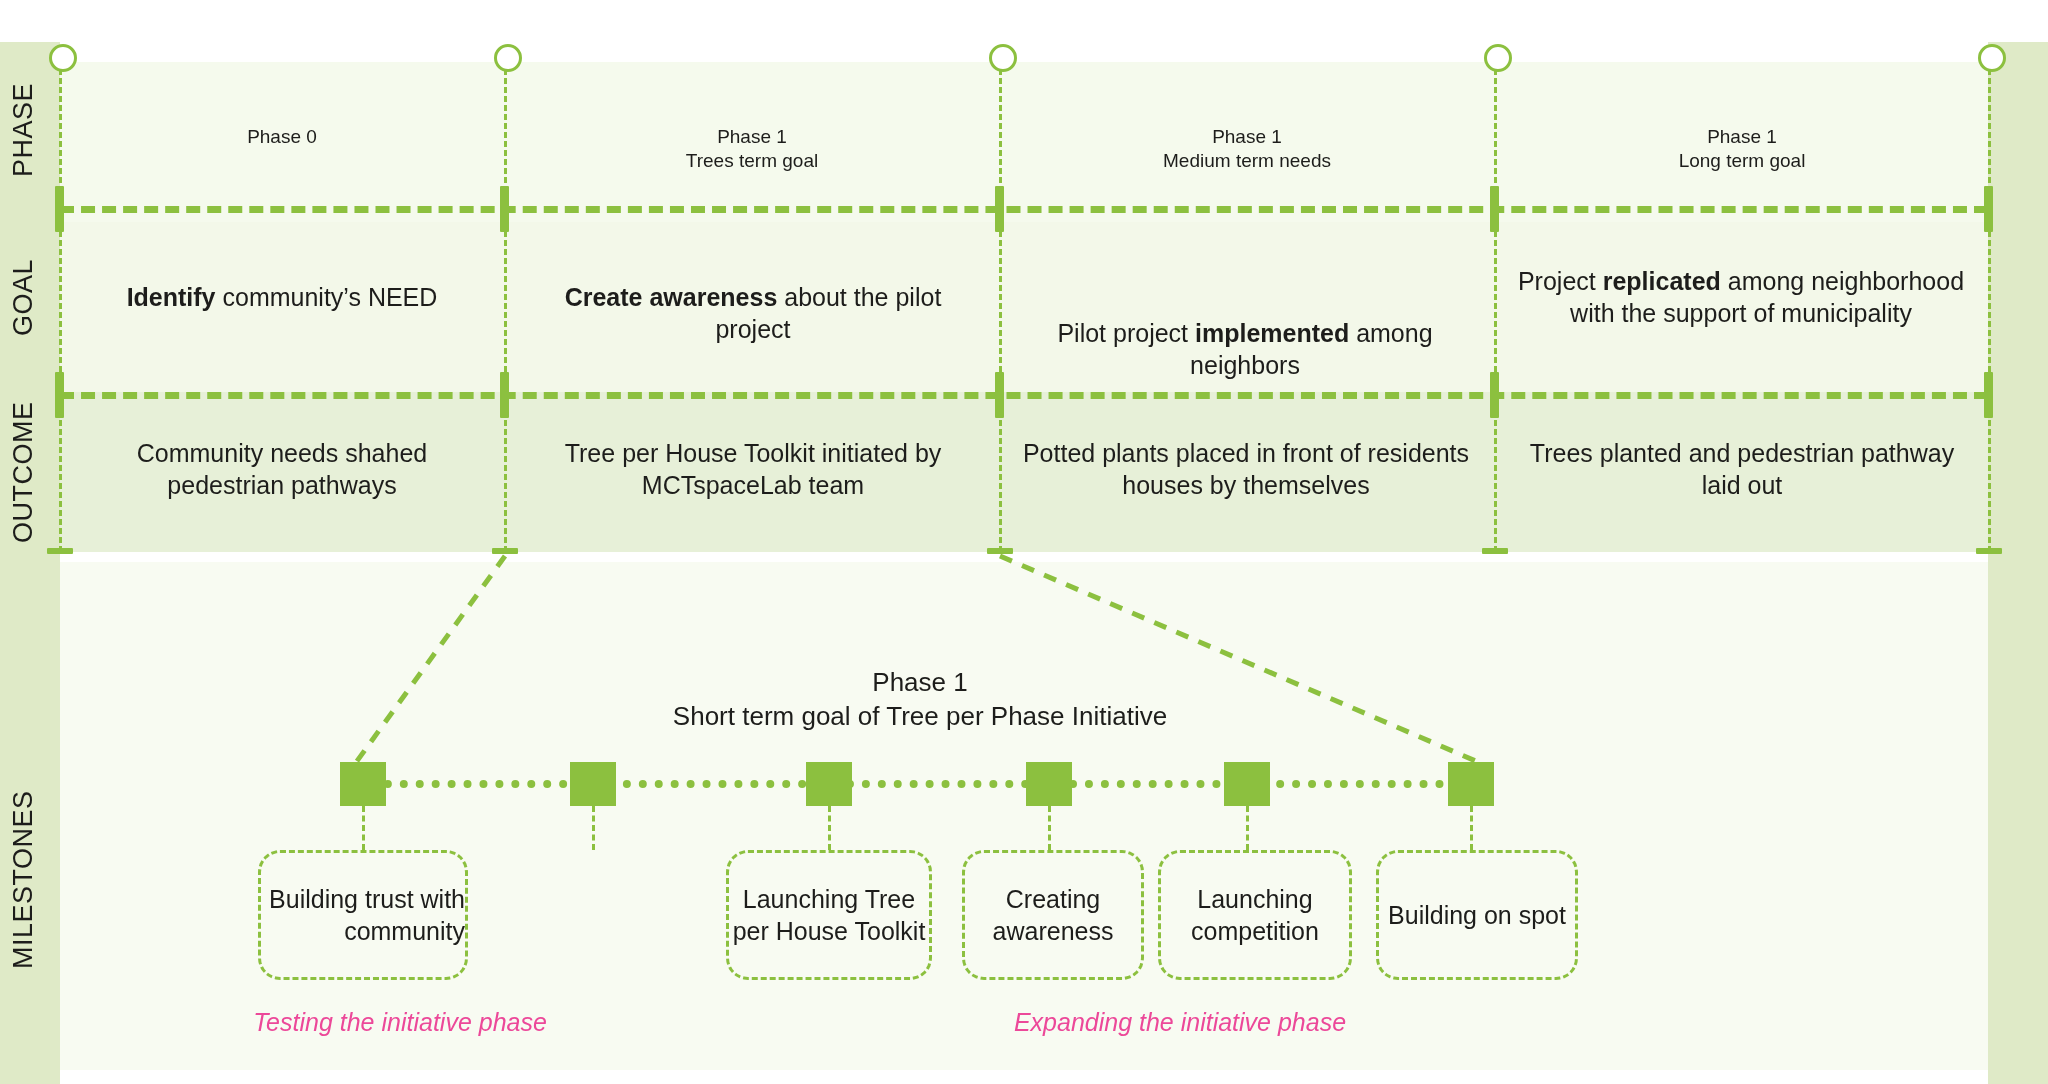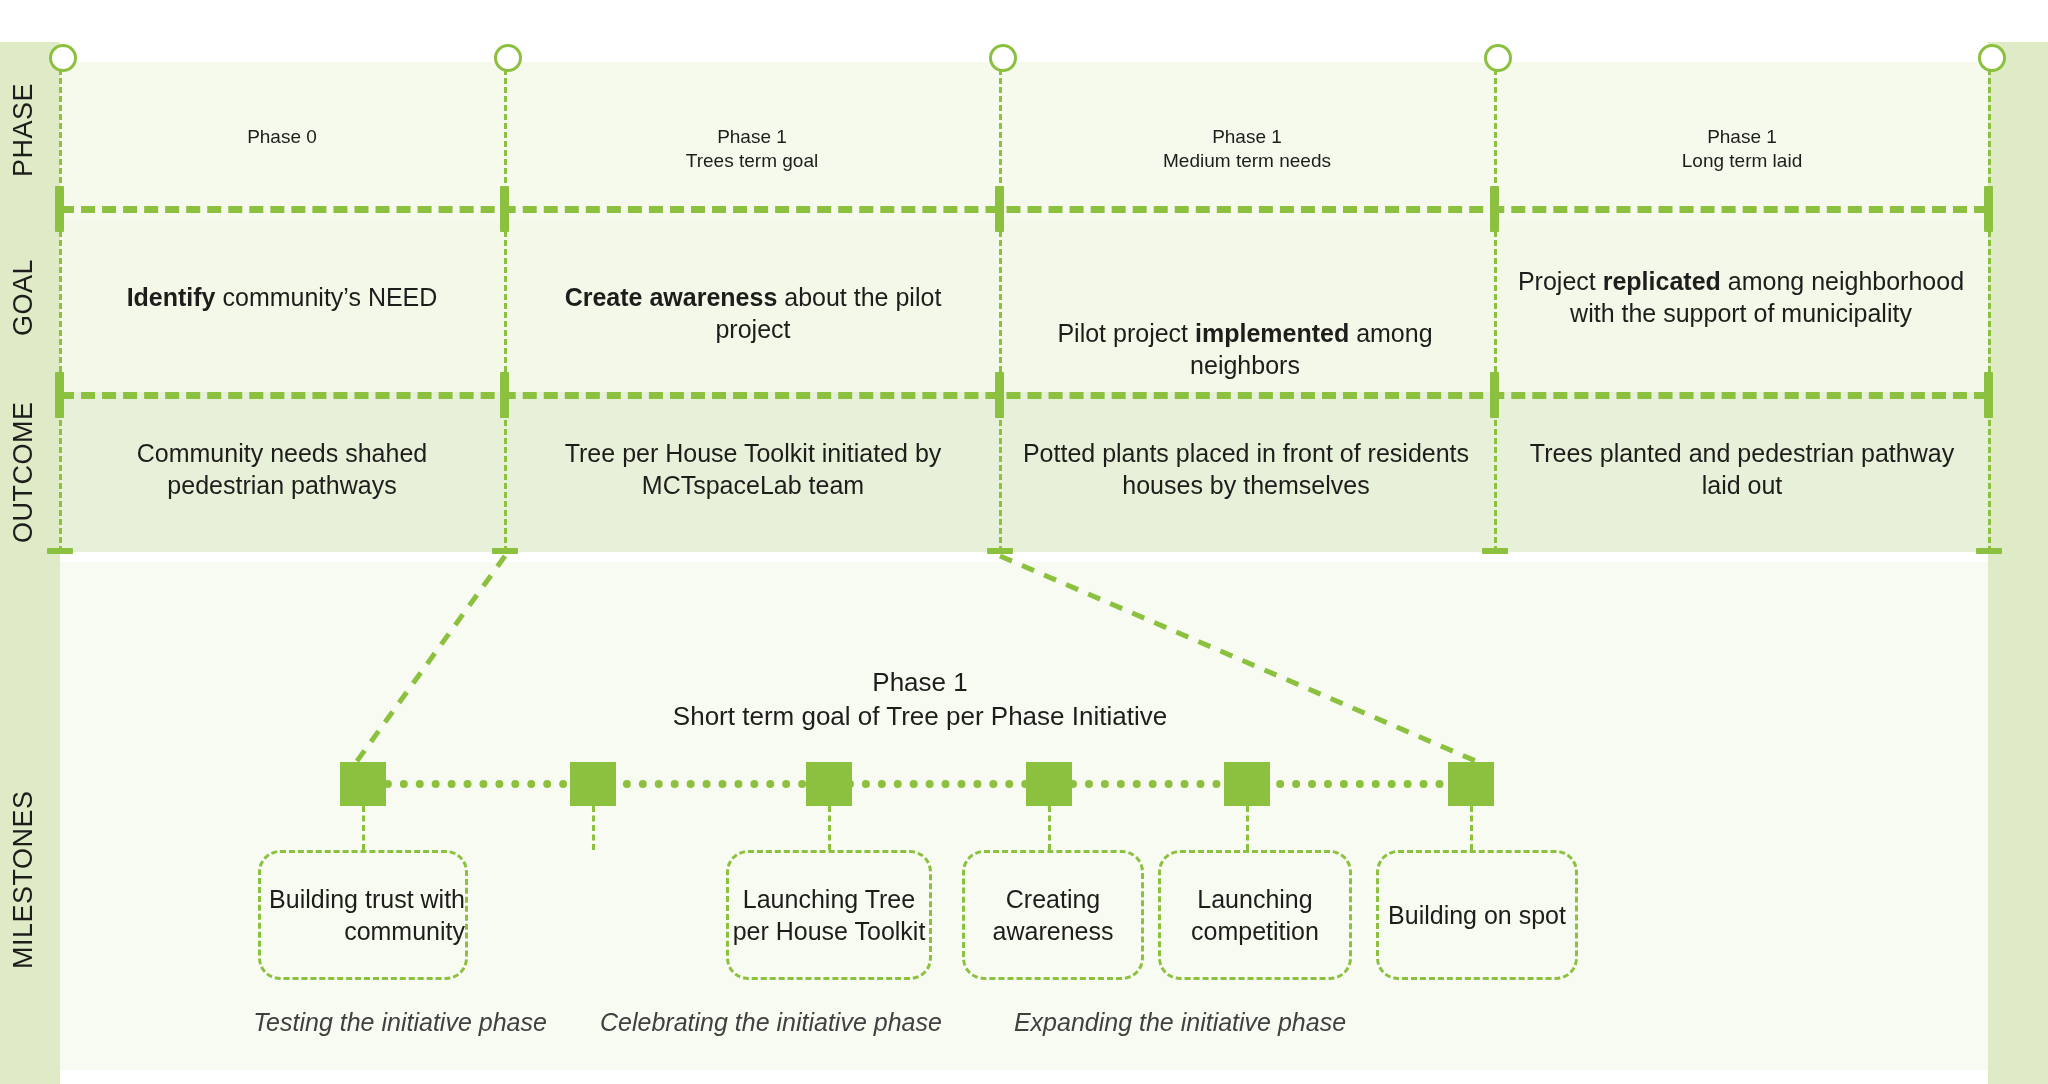--- a/index.html
+++ b/index.html
@@ -42,21 +42,21 @@
   .cell b{font-weight:bold;}
 
   
   .ms-title{position:absolute;text-align:center;font-size:26px;line-height:1.32;color:#1d1d1b;}
   .ms-sq{position:absolute;width:46px;height:44px;background:#8cc03f;}
   .ms-hline{position:absolute;height:0;border-top:8px dotted #8cc03f;}
   .ms-stem{position:absolute;width:0;border-left:3px dashed #8cc03f;}
   .ms-box{position:absolute;border:3px dashed #8cc03f;border-radius:22px;
           display:flex;align-items:center;justify-content:center;text-align:center;
           font-size:25px;color:#1d1d1b;line-height:1.28;background:transparent;}
-  .ms-phase{position:absolute;font-style:italic;font-size:25px;color:#404040;text-align:center;
+  .ms-phase{position:absolute;font-style:italic;font-size:25px;color:#ec4899;text-align:center;
             white-space:nowrap;}
 
   
   .diag{position:absolute;left:0;top:0;width:2048px;height:1084px;pointer-events:none;}
 </style>
 </head>
 <body>
 
 <div id="stage">
 
@@ -117,21 +117,21 @@
   <div class="cell phase" style="left:508px;top:125px;width:488px;">
     <div>Phase 1</div>
     <div>Trees term goal</div>
   </div>
   <div class="cell phase" style="left:1002px;top:125px;width:490px;">
     <div>Phase 1</div>
     <div>Medium term needs</div>
   </div>
   <div class="cell phase" style="left:1498px;top:125px;width:488px;">
     <div>Phase 1</div>
-    <div>Long term laid</div>
+    <div>Long term goal</div>
   </div>
 
   <div class="cell goal" style="left:72px;top:281px;width:420px;">
     <span></span><b>Identify</b><span> community’s NEED</span>
   </div>
   <div class="cell goal" style="left:528px;top:281px;width:450px;">
     <span></span><b>Create awareness</b><span> about the pilot project</span>
   </div>
   <div class="cell goal" style="left:1014px;top:281px;width:462px;margin-top:36px;">
     <span>Pilot project </span><b>implemented</b><span> among neighbors</span>
@@ -166,16 +166,15 @@
   <div class="ms-stem" style="left:1246px;top:806px;height:44px;"></div>
   <div class="ms-stem" style="left:1470px;top:806px;height:44px;"></div>
 
   <div class="ms-box" style="left:258px;top:850px;width:204px;height:124px;text-align:right;">Building trust with community</div>
   <div class="ms-box" style="left:726px;top:850px;width:200px;height:124px;">Launching Tree per House Toolkit</div>
   <div class="ms-box" style="left:962px;top:850px;width:176px;height:124px;">Creating awareness</div>
   <div class="ms-box" style="left:1158px;top:850px;width:188px;height:124px;">Launching competition</div>
   <div class="ms-box" style="left:1376px;top:850px;width:196px;height:124px;">Building on spot</div>
 
   <div class="ms-phase" style="left:250px;top:1008px;width:300px;">Testing the initiative phase</div>
-  <div class="ms-phase" style="left:600px;top:1008px;width:340px;">Celebrating the initiative phase</div>
   <div class="ms-phase" style="left:1010px;top:1008px;width:340px;">Expanding the initiative phase</div>
 
 </div>
 
 </body></html>

